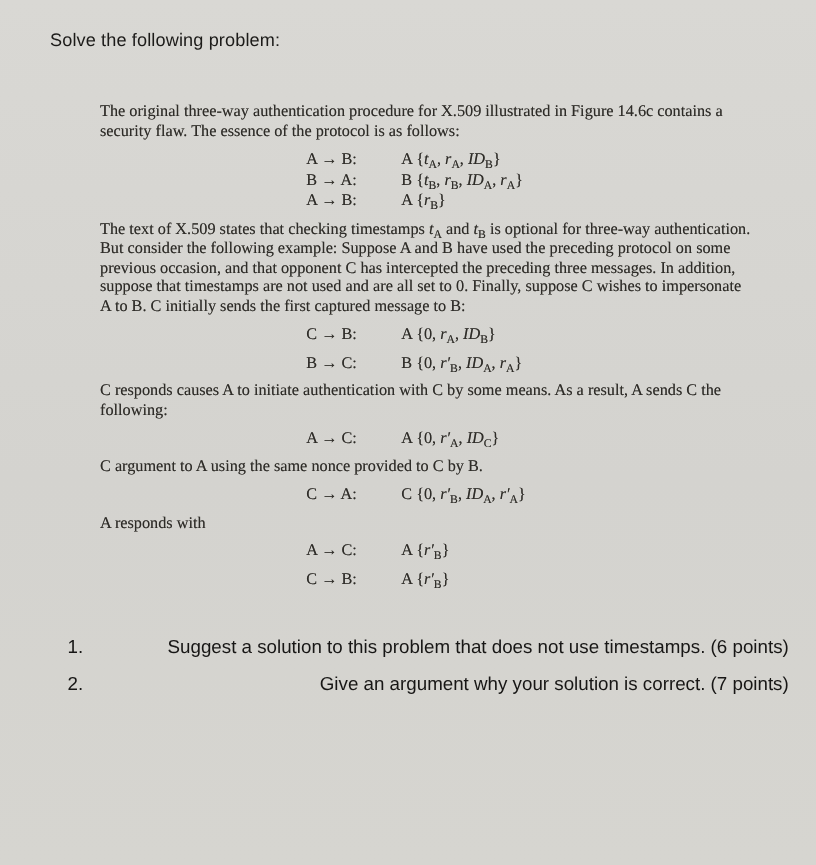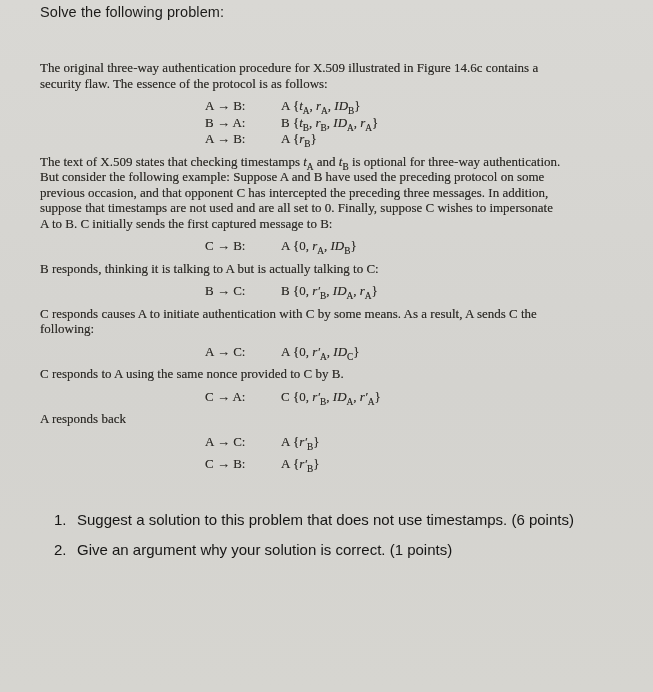--- a/index.html
+++ b/index.html
@@ -2,53 +2,54 @@
 <html><head>
 <meta charset="utf-8">
 <style>
   html,body{margin:0;padding:0;}
   body{background:#d6d5d1;}
   .page{
     position:relative;
     width:653px;height:692px;
     box-sizing:border-box;
     background:linear-gradient(180deg,#d9d8d4 0%,#d4d3cf 55%,#d6d5d0 100%);
-    padding:4px 22px 0 40px;
+    padding:25px 22px 0 40px;
     color:#2e2c28;
     font-family:"Liberation Serif",serif;
     overflow:hidden;
   }
   .title{
     font-family:"Liberation Sans",sans-serif;
     font-size:14.5px;
     color:#1c1b19;
     letter-spacing:.1px;
   }
   .excerpt{
     margin-top:40px;
     width:522px;
     font-size:13px;
     line-height:15.5px;
     text-shadow:0 0 .4px rgba(45,43,39,.55);
+    margin-left:40px;
   }
   .excerpt p{margin:7px 0;}
   .proto-block{margin:7px 0;}
   .proto-line{margin:1px 0;padding-left:165px;line-height:15.5px;white-space:nowrap;}
   .proto-label{display:inline-block;width:76px;}
   sub{font-size:.72em;line-height:0;}
   .questions{
     margin-top:38px;
     padding-left:14px;
     font-family:"Liberation Sans",sans-serif;
     font-size:15px;
     color:#171615;
   }
   .question{display:flex;margin:11px 0;line-height:19px;}
   .qnum{flex:0 0 auto;width:23px;}
-  .qtext{flex:1;}
+  .qtext{flex:1;text-align:right;}
 </style>
 </head>
 <body>
 
 <div class="page">
 
   <div class="title">Solve the following problem:</div>
 
   <div class="excerpt">
 
@@ -67,45 +68,44 @@
     </div>
 
     <p>The text of X.509 states that checking timestamps <i>t</i><sub>A</sub> and <i>t</i><sub>B</sub> is optional for three-way authentication. But consider the following example: Suppose A and B have used the preceding protocol on some previous occasion, and that opponent C has intercepted the preceding three messages. In addition, suppose that timestamps are not used and are all set to 0. Finally, suppose C wishes to impersonate A to B. C initially sends the first captured message to B:</p>
 
     <div class="proto-block">
       <div class="proto-line">
         <span class="proto-label">C → B:</span><span class="proto-msg">A {0, <i>r</i><sub>A</sub>, <i>ID</i><sub>B</sub>}</span>
       </div>
     </div>
 
-    <p>B responds, thinking it is talking to A but is actually talking to C:</p>
 
     <div class="proto-block">
       <div class="proto-line">
         <span class="proto-label">B → C:</span><span class="proto-msg">B {0, <i>r′</i><sub>B</sub>, <i>ID</i><sub>A</sub>, <i>r</i><sub>A</sub>}</span>
       </div>
     </div>
 
     <p>C responds causes A to initiate authentication with C by some means. As a result, A sends C the following:</p>
 
     <div class="proto-block">
       <div class="proto-line">
         <span class="proto-label">A → C:</span><span class="proto-msg">A {0, <i>r′</i><sub>A</sub>, <i>ID</i><sub>C</sub>}</span>
       </div>
     </div>
 
-    <p>C responds to A using the same nonce provided to C by B.</p>
+    <p>C argument to A using the same nonce provided to C by B.</p>
 
     <div class="proto-block">
       <div class="proto-line">
         <span class="proto-label">C → A:</span><span class="proto-msg">C {0, <i>r′</i><sub>B</sub>, <i>ID</i><sub>A</sub>, <i>r′</i><sub>A</sub>}</span>
       </div>
     </div>
 
-    <p>A responds back</p>
+    <p>A responds with</p>
 
     <div class="proto-block">
       <div class="proto-line">
         <span class="proto-label">A → C:</span><span class="proto-msg">A {<i>r′</i><sub>B</sub>}</span>
       </div>
     </div>
 
 
     <div class="proto-block">
       <div class="proto-line">
@@ -116,17 +116,17 @@
 
   </div>
 
   <div class="questions">
     <div class="question">
       <span class="qnum">1.</span>
       <span class="qtext">Suggest a solution to this problem that does not use timestamps. (6 points)</span>
     </div>
     <div class="question">
       <span class="qnum">2.</span>
-      <span class="qtext">Give an argument why your solution is correct. (1 points)</span>
+      <span class="qtext">Give an argument why your solution is correct. (7 points)</span>
     </div>
   </div>
 
 </div>
 
 </body></html>

